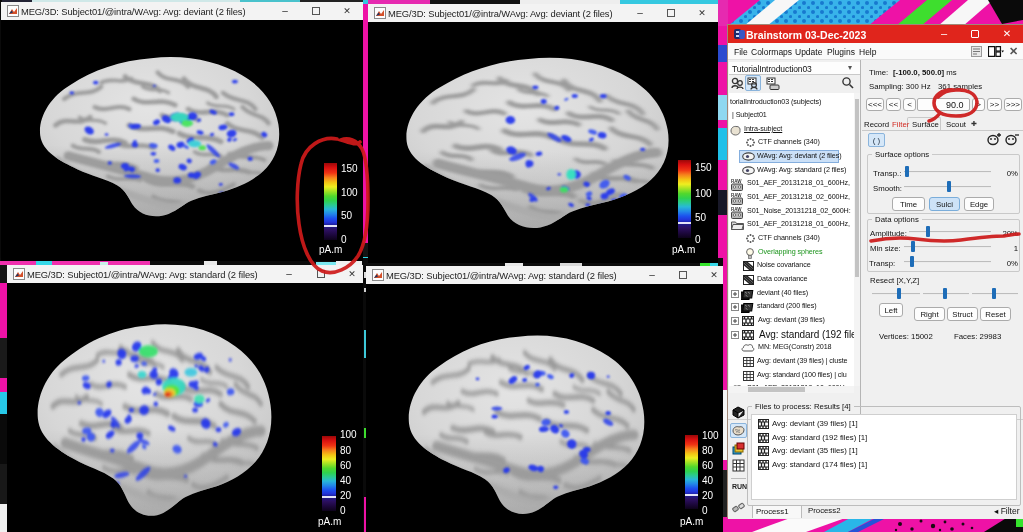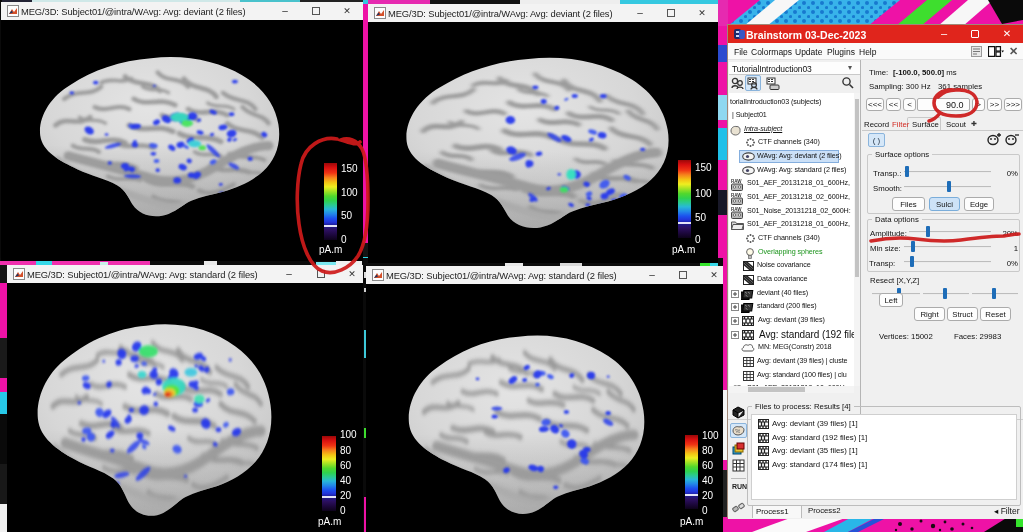--- a/index.html
+++ b/index.html
@@ -691,21 +691,21 @@
     <svg class="abs" style="left:113px;top:51px" width="13" height="13" viewBox="0 0 13 13">
       <circle cx="5.5" cy="5.5" r="3.6" fill="none" stroke="#333" stroke-width="1.4"></circle>
       <path d="M8.5,8.5 L12,12" stroke="#333" stroke-width="1.6"></path>
     </svg>
     <div class="abs" style="left:1px;top:68px;width:125px;height:293px;background:#fff;overflow:hidden" id="tree">
       <div class="abs" style="left:1px;top:3.5px;font-size:7.2px;color:#111;white-space:nowrap;letter-spacing:-0.1px">torialIntroduction03 (subjects)</div>
       <div class="abs" style="left:3px;top:17.15px;font-size:7.2px;color:#111;white-space:nowrap;letter-spacing:-0.1px">| Subject01</div>
       <svg class="abs" style="left:1px;top:31.8px" width="11" height="11" viewBox="0 0 11 11">
         <path d="M1,6 C1,2.5 4,1 6,1.5 C9,1 10.5,3.5 10,5.5 C10.5,8 8,10 5.5,10 C3,10 1,8.5 1,6 Z" fill="#e9e2d2" stroke="#666"></path>
       </svg>
-      <div class="abs" style="left:15px;top:30.8px;font-size:7.2px;color:#111;white-space:nowrap;letter-spacing:-0.1px"><span style="font-style:italic;text-decoration:underline">Intra-subject</span></div>
+      <div class="abs" style="left:15px;top:30.8px;font-size:7.2px;color:#111;white-space:nowrap;letter-spacing:-0.1px"><span style="text-decoration:underline">Intra-subject</span></div>
       <svg class="abs" style="left:17px;top:45.45px" width="9" height="9" viewBox="0 0 9 9">
         <g fill="#555">
           <circle cx="4.5" cy="1" r="1"></circle>
           <circle cx="4.5" cy="8" r="1"></circle>
           <circle cx="1" cy="4.5" r="1"></circle>
           <circle cx="8" cy="4.5" r="1"></circle>
           <circle cx="2" cy="2" r="0.9"></circle>
           <circle cx="7" cy="7" r="0.9"></circle>
           <circle cx="7" cy="2" r="0.9"></circle>
           <circle cx="2" cy="7" r="0.9"></circle>
@@ -883,21 +883,21 @@
     <div class="slider" style="left:176px;top:141px;width:87px">
       <div class="tr"></div>
       <div class="th" style="left:1px"></div>
     </div>
     <div class="val" style="top:144px;width:282px">0%</div>
     <div class="lbl" style="left:145px;top:159px">Smooth:</div>
     <div class="slider" style="left:176px;top:156px;width:87px">
       <div class="tr"></div>
       <div class="th" style="left:43px"></div>
     </div>
-    <div class="btn" style="left:164px;top:172px;width:33px;height:14px;line-height:13px">Files</div>
+    <div class="btn" style="left:164px;top:172px;width:33px;height:14px;line-height:13px">Time</div>
     <div class="btn" style="left:201px;top:172px;width:31px;height:14px;line-height:13px;background:#cde2f7;border-color:#7aadda">Sulci</div>
     <div class="btn" style="left:236px;top:172px;width:30px;height:14px;line-height:13px">Edge</div>
     <div class="grp" style="left:139px;top:194px;width:153px;height:53px"></div>
     <div class="grplab" style="left:144px;top:190px">Data options</div>
     <div class="lbl" style="left:142px;top:204px">Amplitude:</div>
     <div class="slider" style="left:181px;top:201px;width:82px">
       <div class="tr"></div>
       <div class="th" style="left:17px"></div>
     </div>
     <div class="val" style="top:204px;width:282px">20%</div>
@@ -919,21 +919,21 @@
       <div class="th" style="left:25px"></div>
     </div>
     <div class="slider" style="left:195px;top:263px;width:46px">
       <div class="tr"></div>
       <div class="th" style="left:20px"></div>
     </div>
     <div class="slider" style="left:244px;top:263px;width:46px">
       <div class="tr"></div>
       <div class="th" style="left:20px"></div>
     </div>
-    <div class="btn" style="left:151px;top:268px;width:24px;height:14px;line-height:13px">Left</div>
+    <div class="btn" style="left:151px;top:278px;width:24px;height:14px;line-height:13px">Left</div>
     <div class="btn" style="left:186px;top:282px;width:31px;height:14px;line-height:13px">Right</div>
     <div class="btn" style="left:219px;top:282px;width:31px;height:14px;line-height:13px">Struct</div>
     <div class="btn" style="left:252px;top:282px;width:31px;height:14px;line-height:13px">Reset</div>
     <div class="lbl" style="left:151px;top:307px">Vertices: 15002</div>
     <div class="lbl" style="left:226px;top:307px">Faces: 29983</div>
     <div class="abs" style="left:0;top:394px;width:300px;height:100px;background:#f0f0f0;border-top:1px solid #cfcfcf"></div>
     <div class="abs" style="left:2px;top:398px;width:17px;height:15px;background:#d5e7f8;border:1px solid #8ab4dc;border-radius:2px"></div>
     <svg class="abs" style="left:4px;top:381px" width="13" height="13" viewBox="0 0 13 13">
       <path d="M1,4 L6,1 L12,4 L6,7 Z M1,4 L1,9 L6,12 L6,7 M12,4 L12,9 L6,12" fill="#222" stroke="#000"></path>
     </svg>

